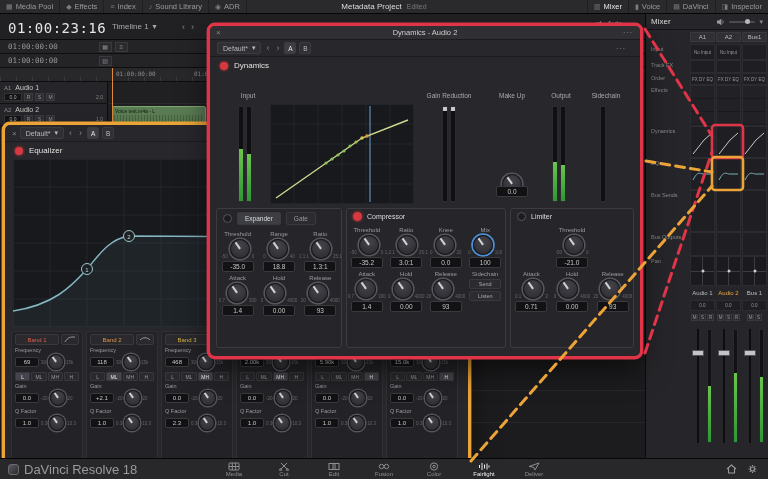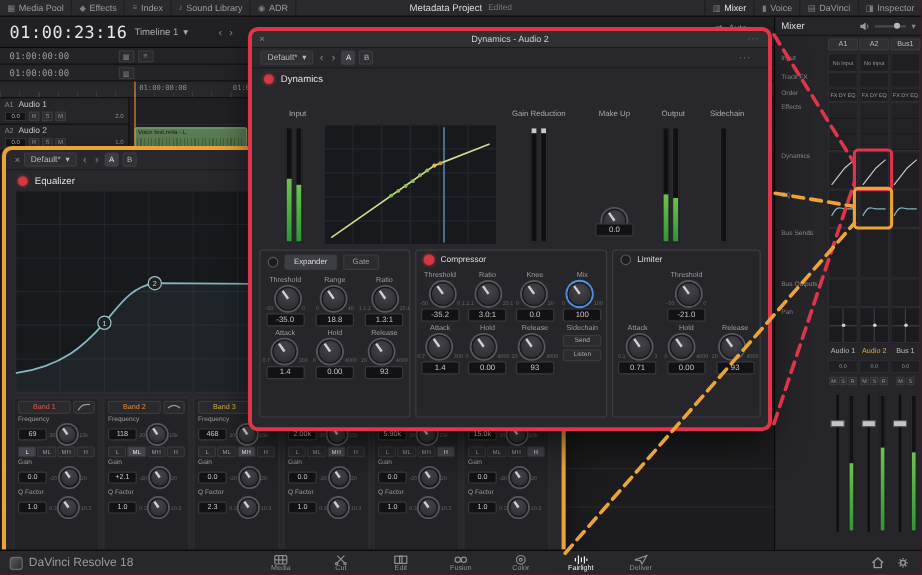--- a/index.html
+++ b/index.html
@@ -115,21 +115,21 @@
 .msr{width:25px;margin-right:1px;display:flex;gap:1px;justify-content:center}
 .msrb{width:7px;height:7px;background:#2c2c30;border:1px solid #3a3a3e;color:#999;font-size:4.5px;display:flex;align-items:center;justify-content:center}
 .fstrip{position:relative;width:25px;margin-right:1px;height:120px}
 .ftrack{position:absolute;left:7px;top:3px;bottom:3px;width:2px;background:#0d0d0f}
 .fhandle{position:absolute;left:2px;top:24px;width:12px;height:6px;background:#c4c4c8;border:1px solid #55555a;border-radius:1px}
 .fmeter{position:absolute;right:3px;top:3px;bottom:3px;width:5px;background:#121215;border:1px solid #2a2a2e;display:flex;align-items:flex-end}
 .fmeter .f{width:100%;background:linear-gradient(to top,#2f9635,#6cc44e)}
 
 .footer{left:0;top:458px;width:768px;height:21px;background:#28282b;border-top:1px solid #060606;display:flex;align-items:center;z-index:30}
 .logo{width:11px;height:11px;border-radius:3px;background:linear-gradient(135deg,#5a5a60,#2a2a2e);border:1px solid #6a6a70;margin:0 5px 0 8px}
-.appname{font-size:10px;color:#9a9a9a}
+.appname{font-size:13px;color:#9a9a9a}
 .pages{position:absolute;left:50%;transform:translateX(-50%);display:flex;gap:14px}
 .page{display:flex;flex-direction:column;align-items:center;gap:0px;color:#8f8f8f;font-size:6px;width:36px}
 .page.on{color:#f0f0f0}
 .page svg{stroke:#8f8f8f;fill:none;stroke-width:1}
 .page.on svg{stroke:#eee}
 .footright{margin-left:auto;display:flex;gap:10px;margin-right:10px;align-items:center}
 .footright svg{stroke:#9a9a9a;fill:none;stroke-width:1.1}
 
 .overlay{position:absolute;left:0;top:0;z-index:50;pointer-events:none}
 .pan{background:linear-gradient(#3c3c42,#3c3c42) 50% 50%/100% 1px no-repeat,linear-gradient(#3c3c42,#3c3c42) 50% 50%/1px 100% no-repeat,#1b1b1f;position:relative}

